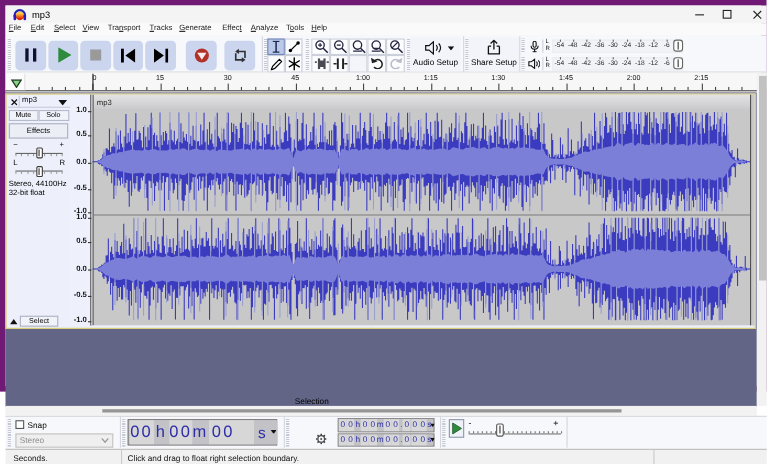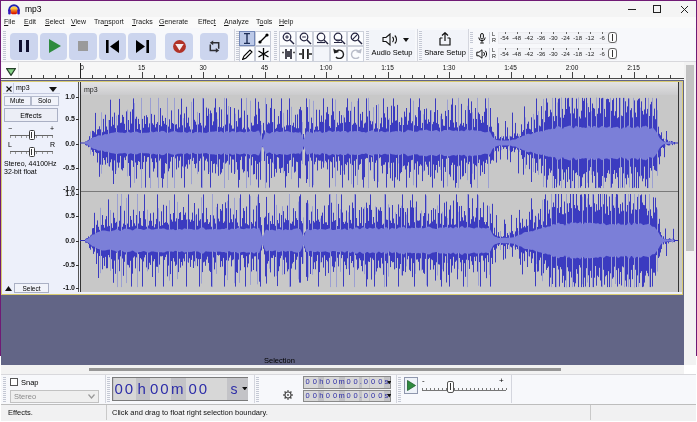--- a/index.html
+++ b/index.html
@@ -1,16 +1,16 @@
 <!DOCTYPE html>
 <html><head><meta charset="utf-8">
 <style>
 *{margin:0;padding:0;box-sizing:border-box}
 html,body{width:697px;height:422px;overflow:hidden}
-#w{position:relative;width:697px;height:356px;font-family:"Liberation Sans",sans-serif;background:#f3f3f3;border:1px solid #701a75}
+#w{position:relative;width:697px;height:356px;font-family:"Liberation Sans",sans-serif;background:#f3f3f3;border:5px solid #701a75}
 .abs{position:absolute}
 .btn{position:absolute;background:#ccd5ee;border-radius:4px}
 </style></head><body>
 <div id="w">
 
 <div class="abs" style="left:0;top:0;width:695px;height:16px;background:#f4f4f4"></div>
 <svg class="abs" style="left:7px;top:2px" width="12" height="13" viewBox="0 0 12 13">
 <defs>
         <linearGradient id="ag" x1="0" y1="0" x2="0" y2="1">
 <stop offset="0.25" stop-color="#ffc83e"></stop>
@@ -478,16 +478,16 @@
 <div class="abs" style="left:485px;top:386.5px;width:1px;height:2.5px;background:#777"></div>
 <div class="abs" style="left:489px;top:386.5px;width:1px;height:2.5px;background:#777"></div>
 <div class="abs" style="left:493px;top:386.5px;width:1px;height:2.5px;background:#777"></div>
 <div class="abs" style="left:497px;top:386.5px;width:1px;height:2.5px;background:#777"></div>
 <div class="abs" style="left:501px;top:386.5px;width:1px;height:2.5px;background:#777"></div>
 <div class="abs" style="left:505px;top:386.5px;width:1px;height:2.5px;background:#777"></div>
 <div class="abs" style="left:446px;top:379.5px;width:6.5px;height:12px;background:#fdfdfd;border:1px solid #555;border-radius:2px"></div>
 <div class="abs" style="left:449px;top:382px;width:1px;height:7px;background:#333"></div>
 <div class="abs" style="left:510px;top:374px;width:1px;height:28px;background:#d4d6de"></div>
 <div class="abs" style="left:0;top:403px;width:695px;height:17px;background:#f1f1f2;border-top:1px solid #bdbdbd"></div>
-<div class="abs" style="left:7px;top:406.5px;font-size:7.5px;color:#111">Effects.</div>
+<div class="abs" style="left:7px;top:406.5px;font-size:7.5px;color:#111">Seconds.</div>
 <div class="abs" style="left:105px;top:404px;width:1px;height:15px;background:#c9c9c9"></div>
 <div class="abs" style="left:111px;top:406.5px;font-size:7.5px;color:#111">Click and drag to float right selection boundary.</div>
 <div class="abs" style="left:589px;top:404px;width:1px;height:15px;background:#c9c9c9"></div>
 </div>
 </body></html>

